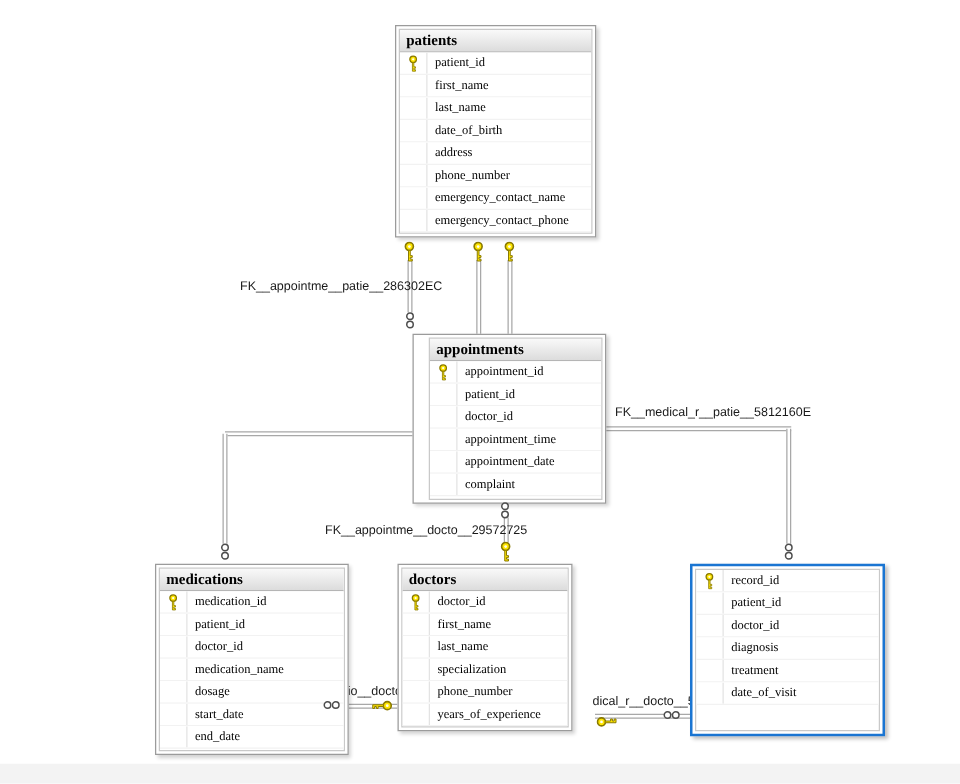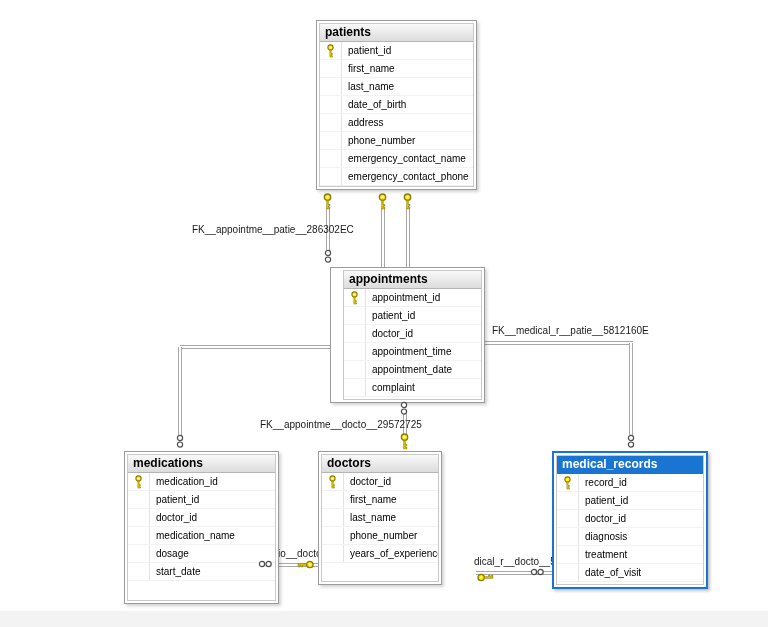--- a/index.html
+++ b/index.html
@@ -10,21 +10,21 @@
   }
   
   .tbl{
     position:absolute;z-index:2;box-sizing:border-box;
     background:#ffffff;border:1px solid #9b9b9b;
     box-shadow:2px 2px 3px rgba(0,0,0,0.18);
     padding:2px;display:flex;flex-direction:column;
   }
   .tbl-inner{
     flex:1;display:flex;flex-direction:column;
-    border:1px solid #c9c9c9;background:#fff;overflow:hidden;
+    border:1px solid #c9c9c9;background:#fff;overflow:hidden;font-family:Liberation Serif, serif;
   }
   .tbl-header{
     height:17px;line-height:17px;flex:0 0 17px;
     padding:0 4px 0 5px;font-size:12px;font-weight:bold;color:#000;
     background:linear-gradient(#f9f9f9,#dcdcdc);
     border-bottom:1px solid #b5b5b5;
     white-space:nowrap;overflow:hidden;
   }
   .tbl.selected{border:2px solid #1a75d2;box-shadow:2px 2px 3px rgba(0,0,0,0.25);}
   .tbl.selected .tbl-header{background:#1a75d2;color:#fff;border-bottom-color:#1a75d2;}
@@ -248,24 +248,28 @@
         <span class="cell-name">medication_name</span>
       </div>
     <div class="row">
         <span class="cell-icon"></span>
         <span class="cell-name">dosage</span>
       </div>
     <div class="row">
         <span class="cell-icon"></span>
         <span class="cell-name">start_date</span>
       </div>
-  </div>
-</div>
-
-<div class="tbl" style="left:318px;top:451px;width:124px;height:134px;">
+    <div class="row">
+        <span class="cell-icon"></span>
+        <span class="cell-name">end_date</span>
+      </div>
+  </div>
+</div>
+
+<div class="tbl" style="left:318px;top:451px;width:140px;height:134px;">
   <div class="tbl-inner">
     <div class="tbl-header">doctors</div>
     <div class="row">
       <span class="cell-icon">
           <svg width="9" height="14" viewBox="0 0 11 17">
             <circle cx="5.5" cy="4.2" r="3.2" fill="#ffe600" stroke="#8a7a00" stroke-width="1.3"></circle>
             <circle cx="5.5" cy="4.2" r="1.1" fill="#fffdf0"></circle>
             <path d="M4.8 7.2 L4.8 15.8 L7.8 15.8 L7.8 14.3 L6.2 14.3 L6.2 12.9 L7.8 12.9 L7.8 11.5 L6.2 11.5 L6.2 7.2 Z" fill="#ffe600" stroke="#8a7a00" stroke-width="0.8"></path>
           </svg>
         </span>
@@ -274,32 +278,35 @@
     <div class="row">
         <span class="cell-icon"></span>
         <span class="cell-name">first_name</span>
       </div>
     <div class="row">
         <span class="cell-icon"></span>
         <span class="cell-name">last_name</span>
       </div>
     <div class="row">
         <span class="cell-icon"></span>
+        <span class="cell-name">specialization</span>
+      </div>
+    <div class="row">
+        <span class="cell-icon"></span>
         <span class="cell-name">phone_number</span>
       </div>
     <div class="row">
         <span class="cell-icon"></span>
         <span class="cell-name">years_of_experience</span>
       </div>
   </div>
 </div>
 
 <div class="tbl selected" style="left:552px;top:451px;width:156px;height:138px;">
   <div class="tbl-inner">
-    <div class="tbl-header">medical_records</div>
     <div class="row">
       <span class="cell-icon">
           <svg width="9" height="14" viewBox="0 0 11 17">
             <circle cx="5.5" cy="4.2" r="3.2" fill="#ffe600" stroke="#8a7a00" stroke-width="1.3"></circle>
             <circle cx="5.5" cy="4.2" r="1.1" fill="#fffdf0"></circle>
             <path d="M4.8 7.2 L4.8 15.8 L7.8 15.8 L7.8 14.3 L6.2 14.3 L6.2 12.9 L7.8 12.9 L7.8 11.5 L6.2 11.5 L6.2 7.2 Z" fill="#ffe600" stroke="#8a7a00" stroke-width="0.8"></path>
           </svg>
         </span>
       <span class="cell-name">record_id</span>
     </div>

